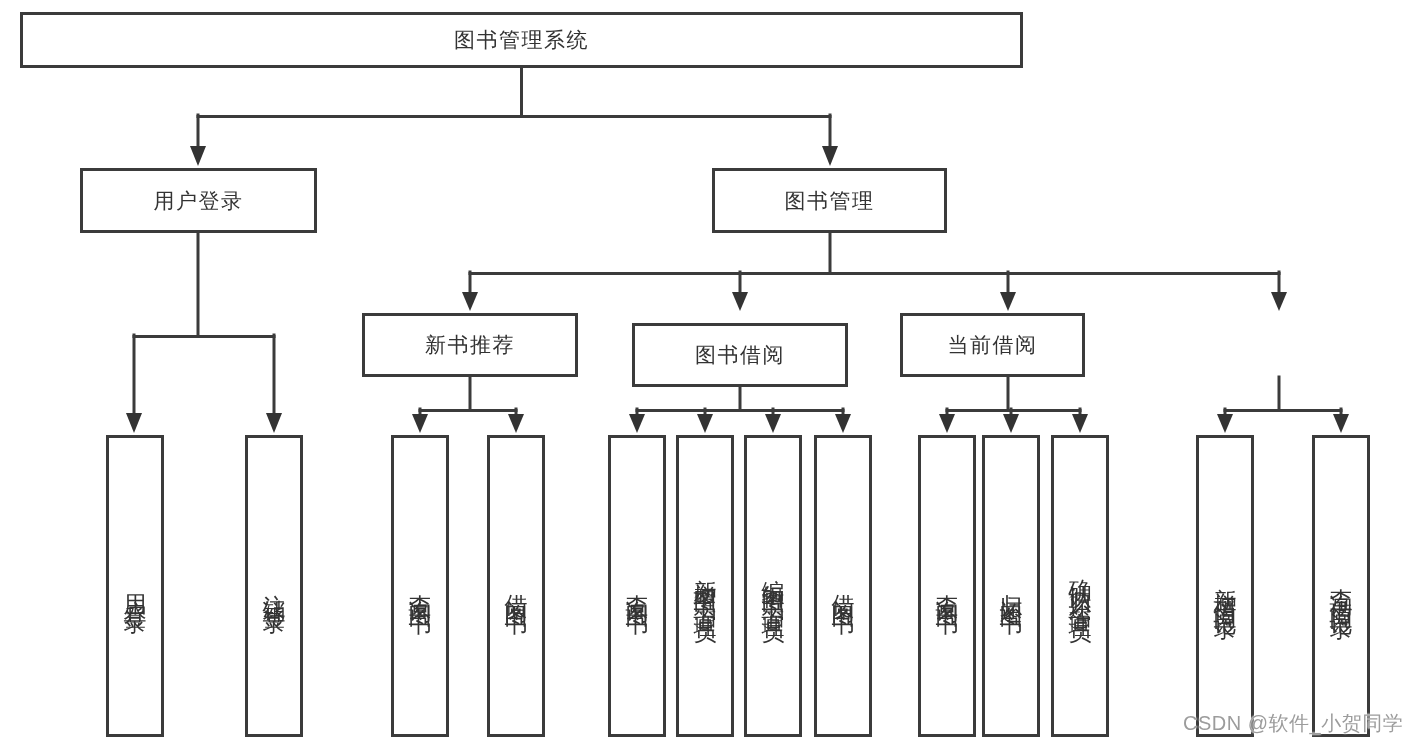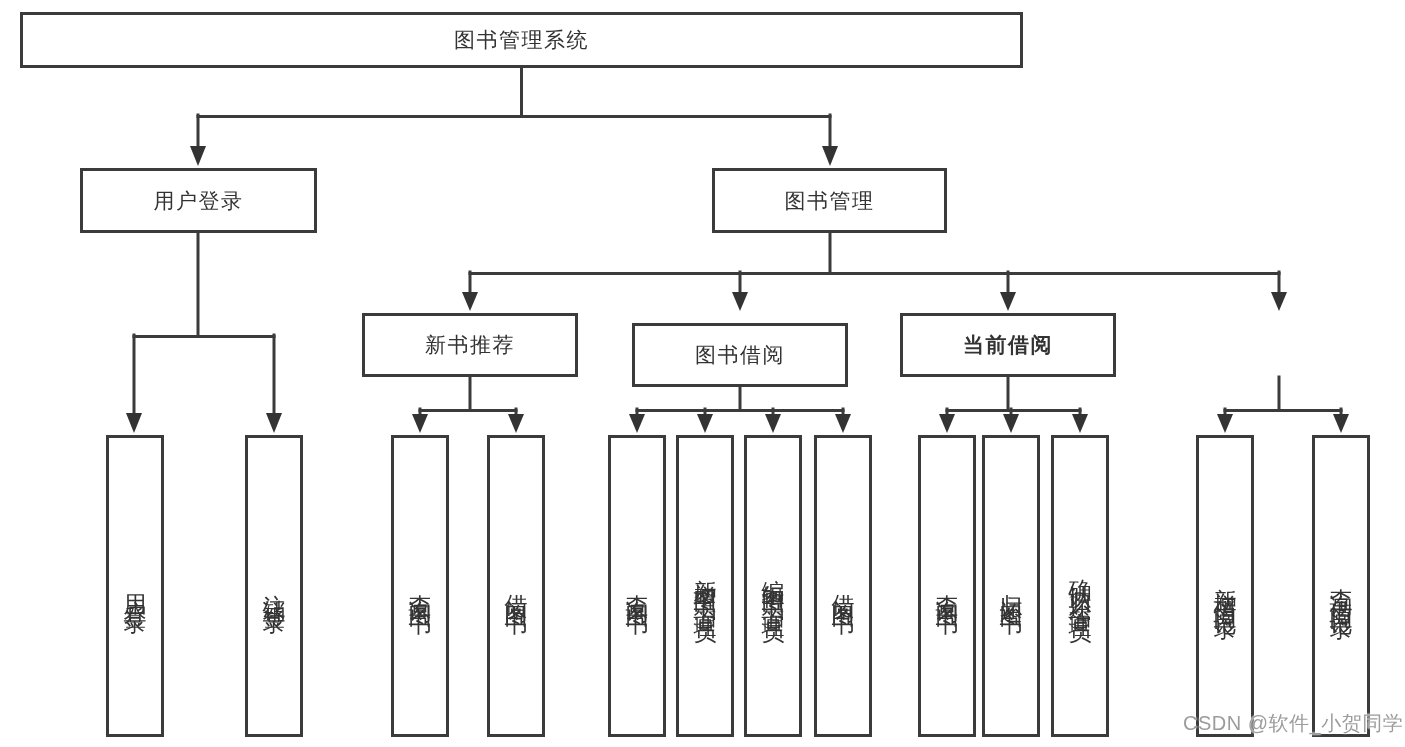--- a/index.html
+++ b/index.html
@@ -31,21 +31,21 @@
     padding-top:4px;
   }
   
   #root{left:20px;top:12px;width:1003px;height:56px;}
   
   #n-user-login{left:80px;top:168px;width:237px;height:65px;}
   #n-book-mgmt{left:712px;top:168px;width:235px;height:65px;}
   
   #n-new-book-rec{left:362px;top:313px;width:216px;height:64px;}
   #n-book-borrow{left:632px;top:313px;width:216px;height:64px;margin-top:10px;}
-  #n-current-borrow{left:900px;top:313px;width:216px;height:64px;font-weight:bold;}
+  #n-current-borrow{left:900px;top:313px;width:185px;height:64px;}
   #n-borrow-records{left:1172px;top:313px;width:215px;height:64px;}
   
   .leaf{top:435px;width:58px;height:302px;}
   #l-user-login{left:106px;}
   #l-logout{left:245px;}
   #l-query-book-1{left:391px;}
   #l-borrow-book-1{left:487px;}
   #l-query-book-2{left:608px;}
   #l-add-book{left:676px;}
   #l-edit-book{left:744px;}

